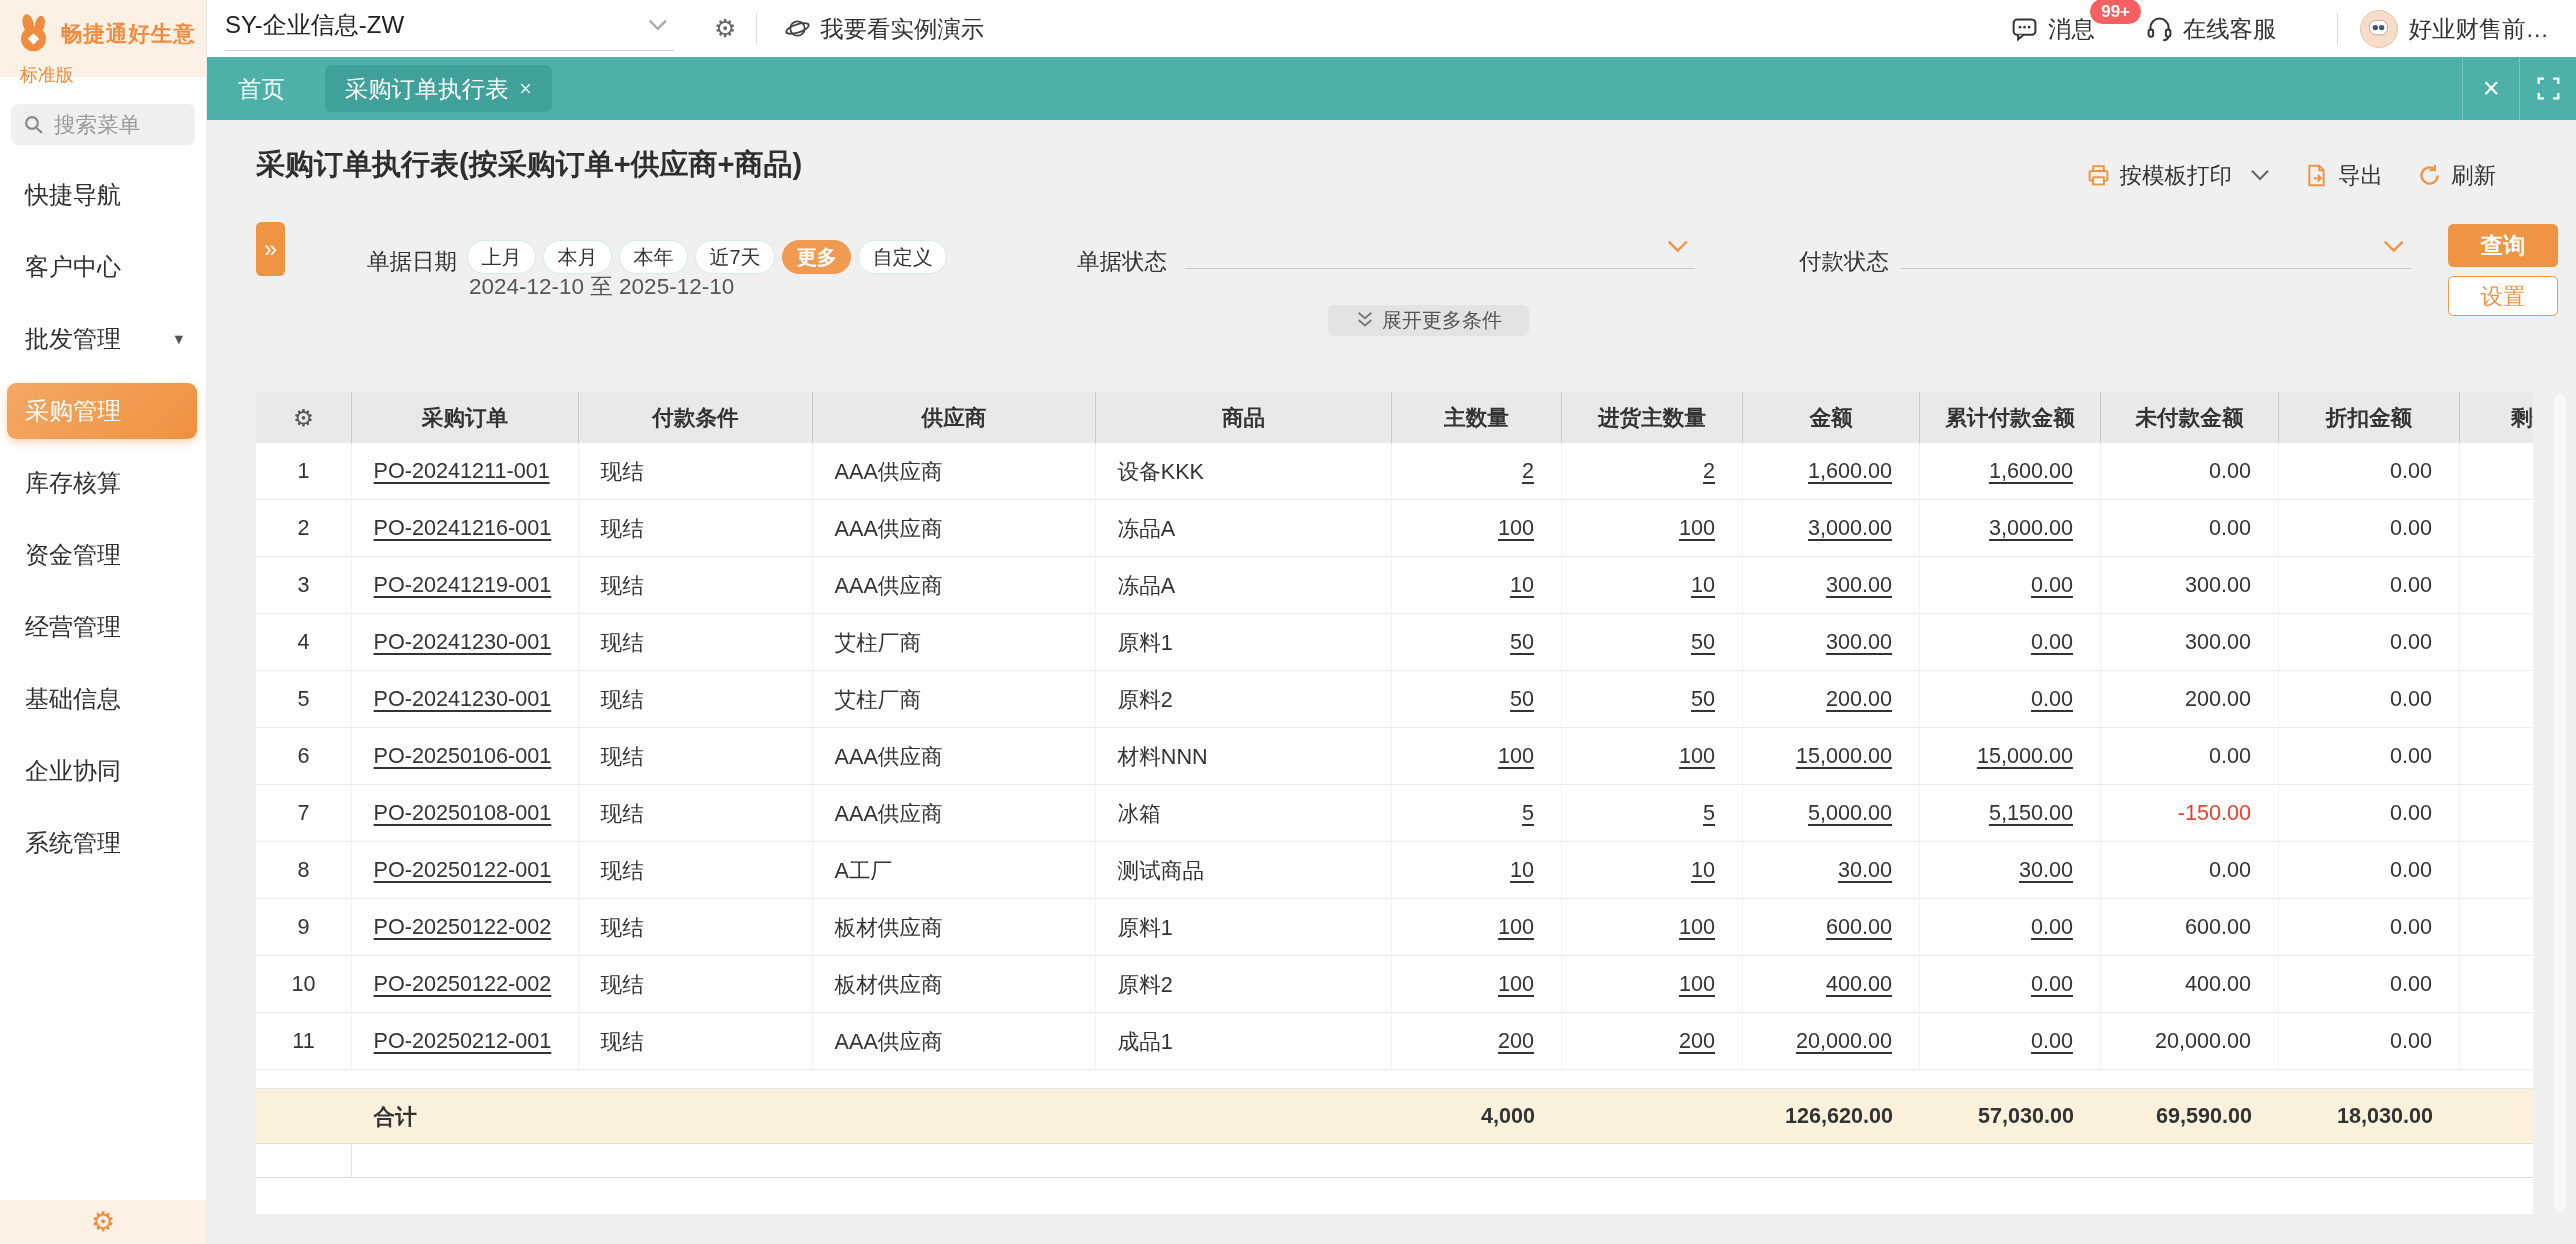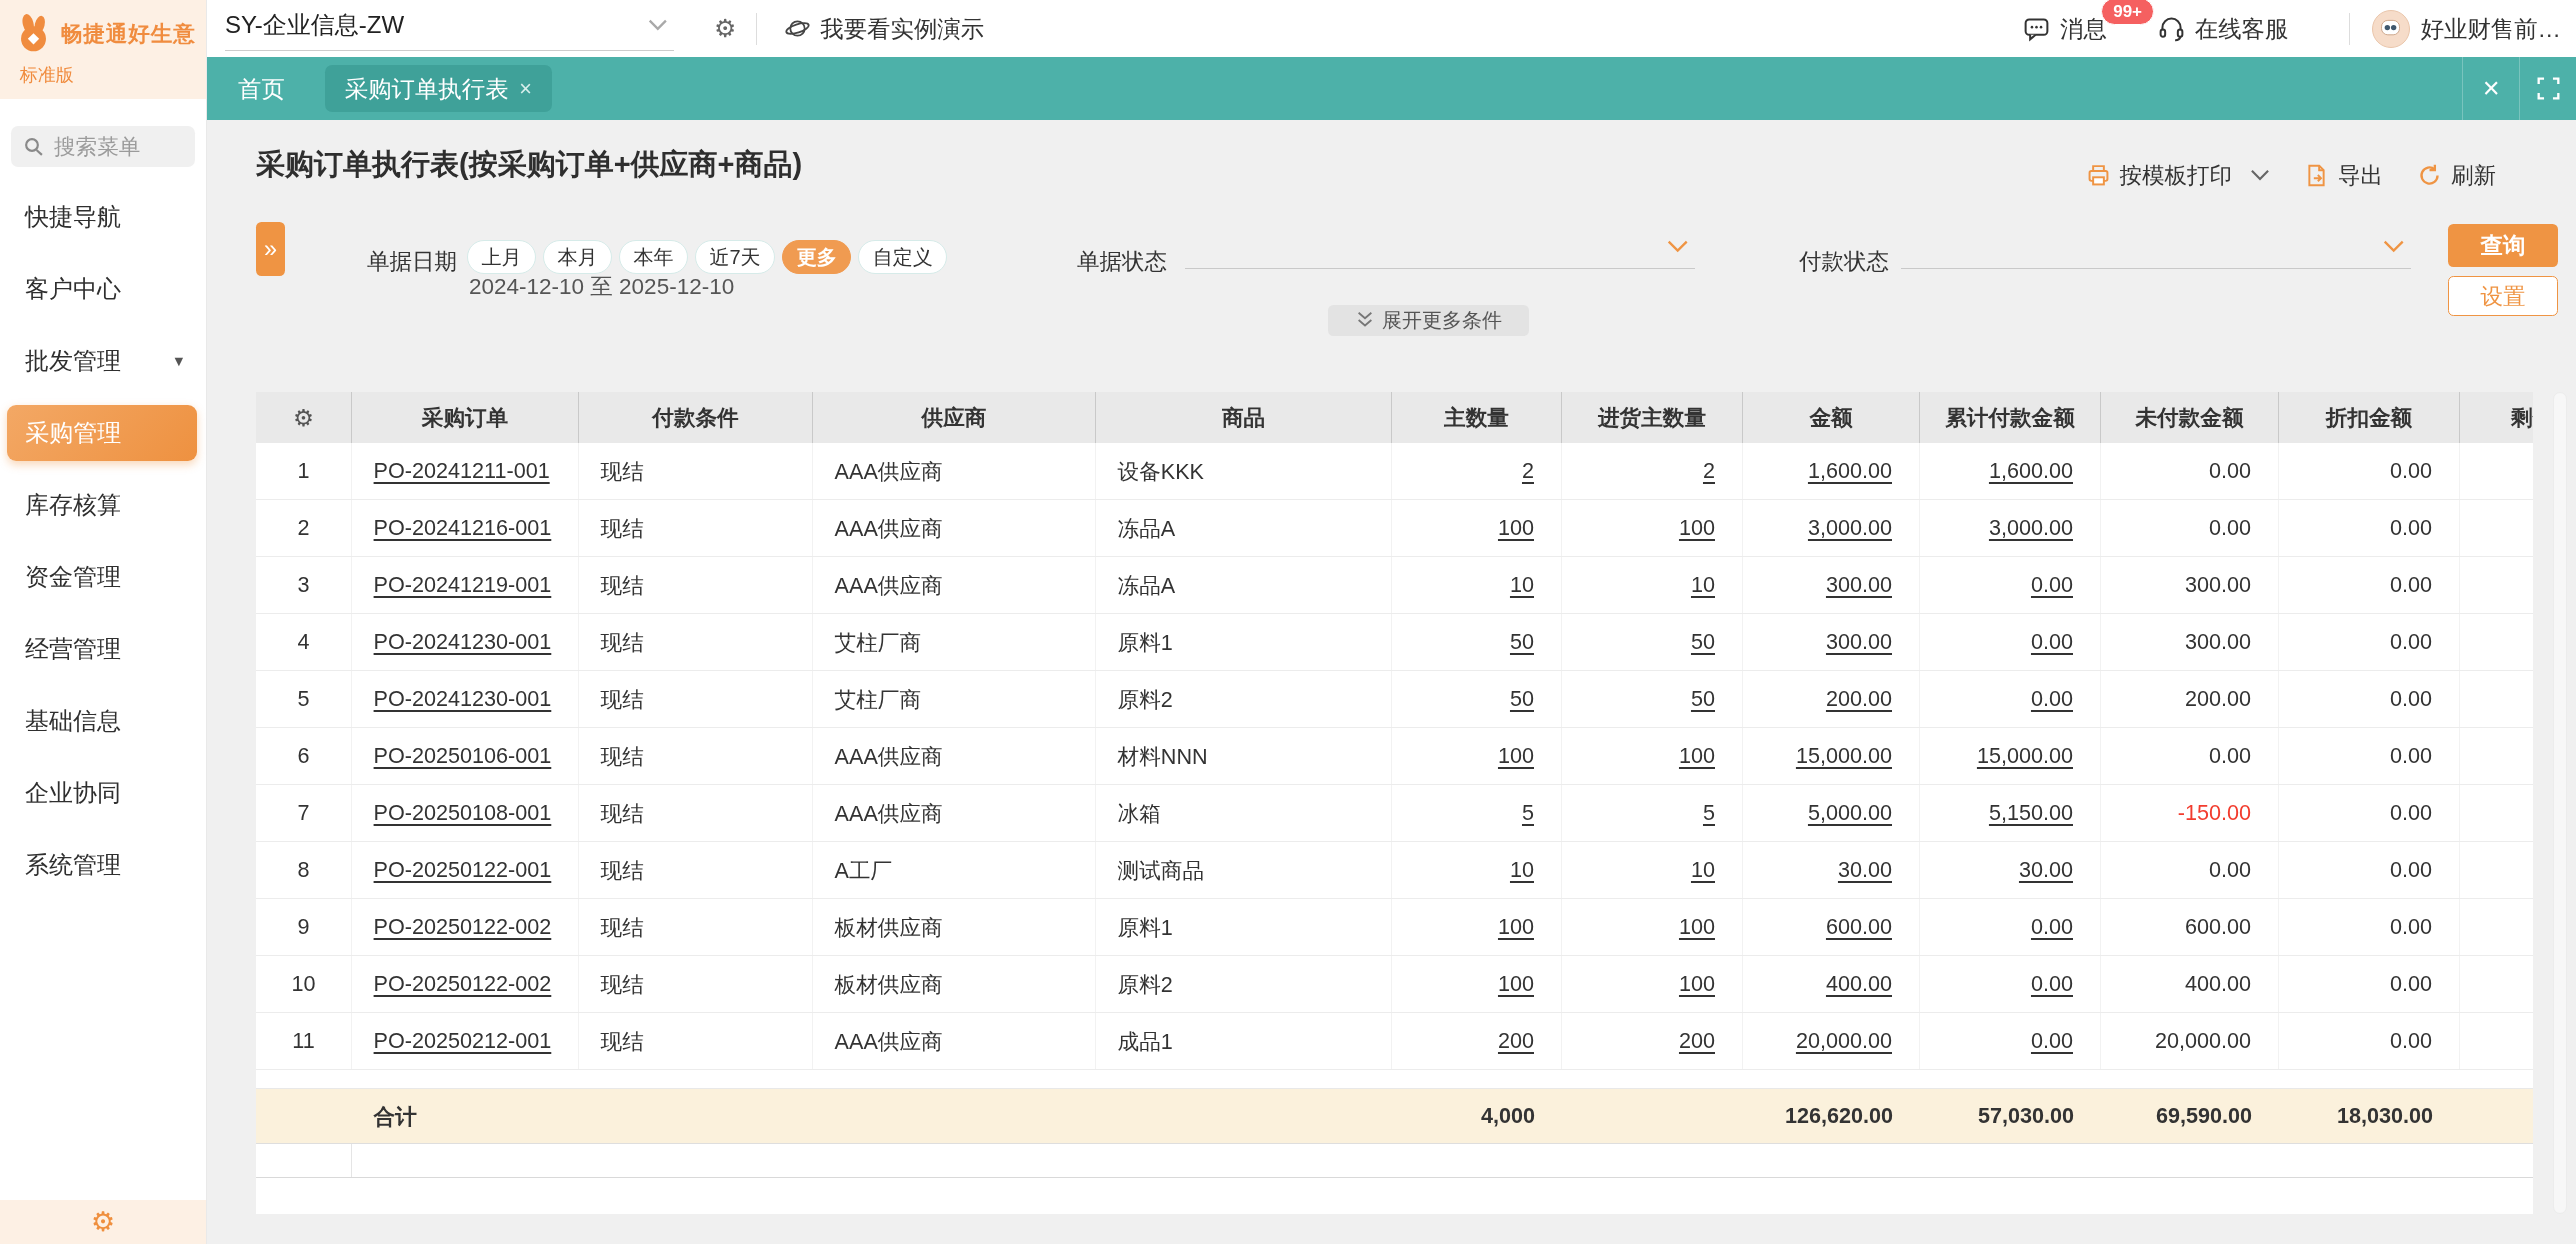--- a/index.html
+++ b/index.html
@@ -2,21 +2,21 @@
 <html style="font-size:14.4px"><head>
 <meta charset="utf-8">
 <style>
   * { margin:0; padding:0; box-sizing:border-box; }
   html,body { margin:0; }
   body { font-family:"Liberation Sans","DejaVu Sans",sans-serif; color:#333; }
   .app { width:2576px; height:1245px; display:flex; overflow:hidden; background:#f0f0f0; }
 
   
   .sidebar { width:207px; height:1245px; background:#fff; border-right:0.9px solid #e9e9e9; position:relative; flex:0 0 207px; }
-  .logo-block { height:99px; background:#fdf0e4; padding:12.6px 0 0 12.6px; }
+  .logo-block { height:77px; background:#fdf0e4; padding:12.6px 0 0 12.6px; }
   .brand-row { display:flex; align-items:center; gap:7.2px; }
   .brand-name { color:#f08c3f; font-size:21.6px; font-weight:bold; letter-spacing:0.9px; }
   .edition { color:#f08c3f; font-size:18px; margin:9px 0 0 7.2px; }
   .search-box { margin:27px 10.8px 0 10.8px; height:41px; background:#f0f0f0; border-radius:7.2px; display:flex; align-items:center; padding:0 12.6px; gap:9px; }
   .search-box input { border:none; outline:none; background:transparent; font-size:21.6px; color:#333; width:135px; font-family:inherit; }
   .search-box input::placeholder { color:#9b9b9b; }
   .menu { list-style:none; margin-top:14.4px; }
   .menu li { height:72px; display:flex; align-items:center; padding-left:25px; font-size:24px; color:#2f2f2f; cursor:pointer; }
   .menu li .caret { margin-left:auto; margin-right:20px; font-size:14.4px; color:#555; }
   .menu li.active { height:56px; margin:8px 0 8px 7.2px; width:190px; padding-left:18px; border-radius:9px;
@@ -28,21 +28,21 @@
   
   .main { width:2369px; display:flex; flex-direction:column; }
 
   
   .topbar { height:57px; background:#fff; display:flex; align-items:center; position:relative; }
   .org-select { margin-left:18px; width:449px; display:flex; align-items:center; justify-content:space-between; border-bottom:0.9px solid #ccc; padding:3.6px 5.4px 9px 0; cursor:pointer; }
   .org-title { font-size:24px; color:#222; }
   .tb-gear { margin-left:40px; font-size:25px; color:#666; cursor:pointer; }
   .tb-divider { width:0.9px; height:32px; background:#ddd; margin-left:20px; }
   .demo-link { display:flex; align-items:center; gap:9px; margin-left:27px; font-size:23.4px; color:#333; cursor:pointer; }
-  .tb-right { margin-left:auto; display:flex; align-items:center; padding-right:15px; }
+  .tb-right { margin-left:auto; display:flex; align-items:center; padding-right:27px; }
   .tb-item { display:flex; align-items:center; gap:9px; font-size:23.4px; color:#333; cursor:pointer; position:relative; }
   .badge { position:absolute; top:-14.4px; right:-47px; background:#f56060; color:#fff; font-size:17px; font-weight:bold; border-radius:14.4px; padding:2.7px 10.8px; border:1.8px solid #fff; }
   .sp56 { width:50px; } .sp46 { width:41px; }
   .avatar { width:38px; height:38px; border-radius:50%; background:#f6dcc9; border:0.9px solid #eac6ab; display:flex; align-items:center; justify-content:center; margin:0 10.8px 0 21.6px; }
   .user-name { font-size:23.4px; color:#333; max-width:144px; white-space:nowrap; overflow:hidden; text-overflow:ellipsis; }
 
   
   .tabbar { height:63px; background:#4db1a9; display:flex; align-items:center; padding-left:31px; }
   .tab-home { color:#fff; font-size:23.4px; cursor:pointer; }
   .tab-active { margin-left:40px; height:47px; background:#3fa199; border-radius:7.2px; display:flex; align-items:center; gap:10.8px; padding:0 20px; color:#fff; font-size:23.4px; cursor:pointer; }

